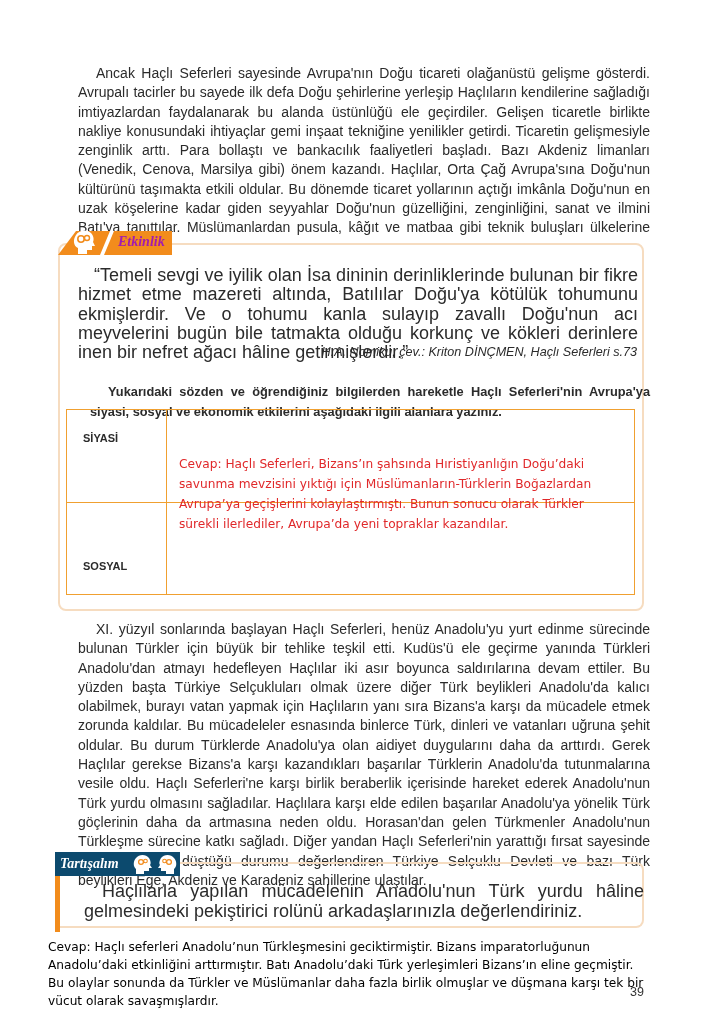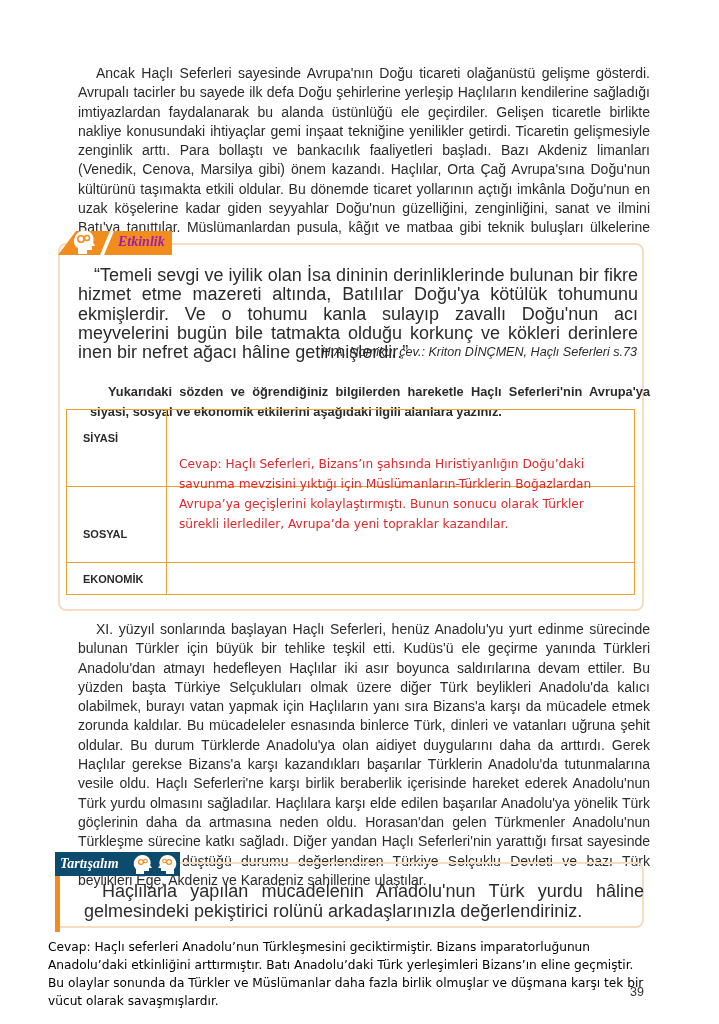--- a/index.html
+++ b/index.html
@@ -109,24 +109,20 @@
 <table class="effects">
   <tbody>
       <tr>
     <td class="head" style="vertical-align:top;padding-top:22px;">SİYASİ</td>
     <td></td>
   </tr>
   <tr>
     <td class="head" style="vertical-align:bottom;padding-bottom:22px;">SOSYAL</td>
     <td></td>
   </tr>
-  <tr>
-    <td class="head">EKONOMİK</td>
-    <td></td>
-  </tr>
 </tbody>
   </table>
 <div class="answer1">Cevap: Haçlı Seferleri, Bizans’ın şahsında Hıristiyanlığın Doğu’daki savunma mevzisini yıktığı için Müslümanların-Türklerin Boğazlardan Avrupa’ya geçişlerini kolaylaştırmıştı. Bunun sonucu olarak Türkler sürekli ilerlediler, Avrupa’da yeni topraklar kazandılar.</div>
 
 <p class="para" id="p2" style="margin:0;"><span class="indent"></span><span>XI. yüzyıl sonlarında başlayan Haçlı Seferleri, henüz Anadolu'yu yurt edinme sürecinde bulunan Türkler için büyük bir tehlike teşkil etti. Kudüs'ü ele geçirme yanında Türkleri Anadolu'dan atmayı hedefleyen Haçlılar iki asır boyunca saldırılarına devam ettiler. Bu yüzden başta Türkiye Selçukluları olmak üzere diğer Türk beylikleri Anadolu'da kalıcı olabilmek, burayı vatan yapmak için Haçlıların yanı sıra Bizans'a karşı da mücadele etmek zorunda kaldılar. Bu mücadeleler esnasında binlerce Türk, dinleri ve vatanları uğruna şehit oldular. Bu durum Türklerde Anadolu'ya olan aidiyet duygularını daha da arttırdı. Gerek Haçlılar gerekse Bizans'a karşı kazandıkları başarılar Türklerin Anadolu'da tutunmalarına vesile oldu. Haçlı Seferleri'ne karşı birlik beraberlik içerisinde hareket ederek Anadolu'nun Türk yurdu olmasını sağladılar. Haçlılara karşı elde edilen başarılar Anadolu'ya yönelik Türk göçlerinin daha da artmasına neden oldu. Horasan'dan gelen Türkmenler Anadolu'nun Türkleşme sürecine katkı sağladı. Diğer yandan Haçlı Seferleri'nin yarattığı fırsat sayesinde Bizans'ın içine düştüğü durumu değerlendiren Türkiye Selçuklu Devleti ve bazı Türk beylikleri Ege, Akdeniz ve Karadeniz sahillerine ulaştılar.</span></p>
 
 <div class="tart-box"></div>
 <div class="tart-left"></div>
 <div class="tart-tab">
   <span class="tart-label">Tartışalım</span>

